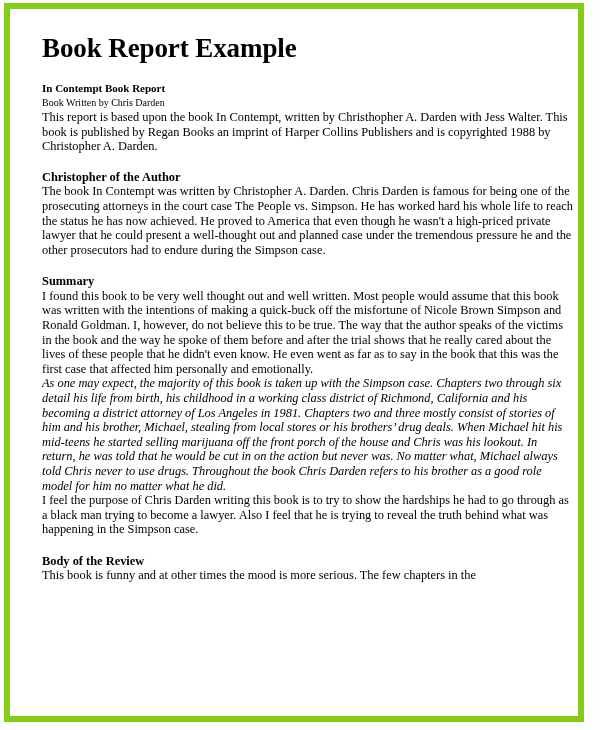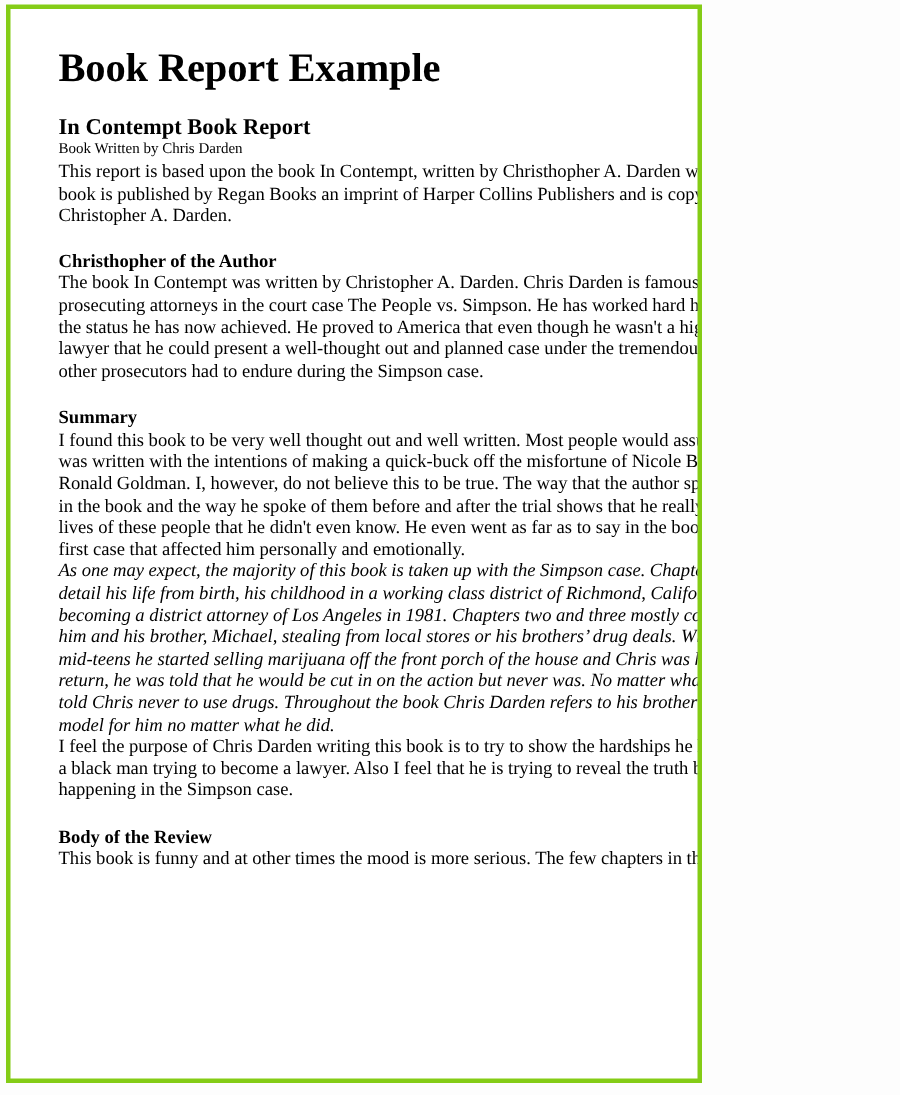--- a/index.html
+++ b/index.html
@@ -12,24 +12,24 @@
     background: #fdfdfd;
     font-family: "Liberation Serif", "DejaVu Serif", serif;
     color: #000000;
     overflow: hidden;
   }
 
   .page {
     position: absolute;
     left: 4px;
     top: 3px;
-    width: 464px;
+    width: 580px;
     height: 719px;
     background: #ffffff;
-    border: 3px solid #84cc16;
+    border: 6px solid #84cc16;
     box-sizing: border-box;
     overflow: hidden;
   }
 
   .page-inner {
     position: absolute;
     left: 32px;
     top: 0;
     width: 531px;
   }
@@ -41,21 +41,21 @@
     line-height: 1;
     margin: 0;
     padding-top: 26px;
   }
 
   .subtitle-block {
     margin-top: 19px;
   }
 
   .subtitle-bold {
-    font-size: 15px;
+    font-size: 11px;
     font-weight: bold;
     line-height: 14.5px;
     margin: 0;
   }
 
   .subtitle-plain {
     font-size: 10px;
     line-height: 14.6px;
     margin: 0;
   }
@@ -90,21 +90,21 @@
 
     <h1 class="doc-title">Book Report Example</h1>
 
     <div class="subtitle-block">
       <p class="subtitle-bold">In Contempt Book Report</p>
       <p class="subtitle-plain">Book Written by Chris Darden</p>
     </div>
 
     <p class="body-text block-intro">This report is based upon the book In Contempt, written by Christhopher A. Darden with Jess Walter. This book is published by Regan Books an imprint of Harper Collins Publishers and is copyrighted 1988 by Christopher A. Darden.</p>
 
-    <h2 class="section-heading block-intro-head">Christhopher of the Author</h2>
+    <h2 class="section-heading block-intro-head">Christopher of the Author</h2>
     <p class="body-text">The book In Contempt was written by Christopher A. Darden. Chris Darden is famous for being one of the prosecuting attorneys in the court case The People vs. Simpson. He has worked hard his whole life to reach the status he has now achieved. He proved to America that even though he wasn't a high-priced private lawyer that he could present a well-thought out and planned case under the tremendous pressure he and the other prosecutors had to endure during the Simpson case.</p>
 
     <h2 class="section-heading block-summary-head">Summary</h2>
     <p class="body-text">I found this book to be very well thought out and well written. Most people would assume that this book was written with the intentions of making a quick-buck off the misfortune of Nicole Brown Simpson and Ronald Goldman. I, however, do not believe this to be true. The way that the author speaks of the victims in the book and the way he spoke of them before and after the trial shows that he really cared about the lives of these people that he didn't even know. He even went as far as to say in the book that this was the first case that affected him personally and emotionally.</p>
     <p class="body-text block-simpson">As one may expect, the majority of this book is taken up with the Simpson case. Chapters two through six detail his life from birth, his childhood in a working class district of Richmond, California and his becoming a district attorney of Los Angeles in 1981. Chapters two and three mostly consist of stories of him and his brother, Michael, stealing from local stores or his brothers’ drug deals. When Michael hit his mid-teens he started selling marijuana off the front porch of the house and Chris was his lookout. In return, he was told that he would be cut in on the action but never was. No matter what, Michael always told Chris never to use drugs. Throughout the book Chris Darden refers to his brother as a good role model for him no matter what he did.</p>
     <p class="body-text block-purpose">I feel the purpose of Chris Darden writing this book is to try to show the hardships he had to go through as a black man trying to become a lawyer. Also I feel that he is trying to reveal the truth behind what was happening in the Simpson case.</p>
 
     <h2 class="section-heading block-body-head">Body of the Review</h2>
     <p class="body-text">This book is funny and at other times the mood is more serious. The few chapters in the</p>
 

